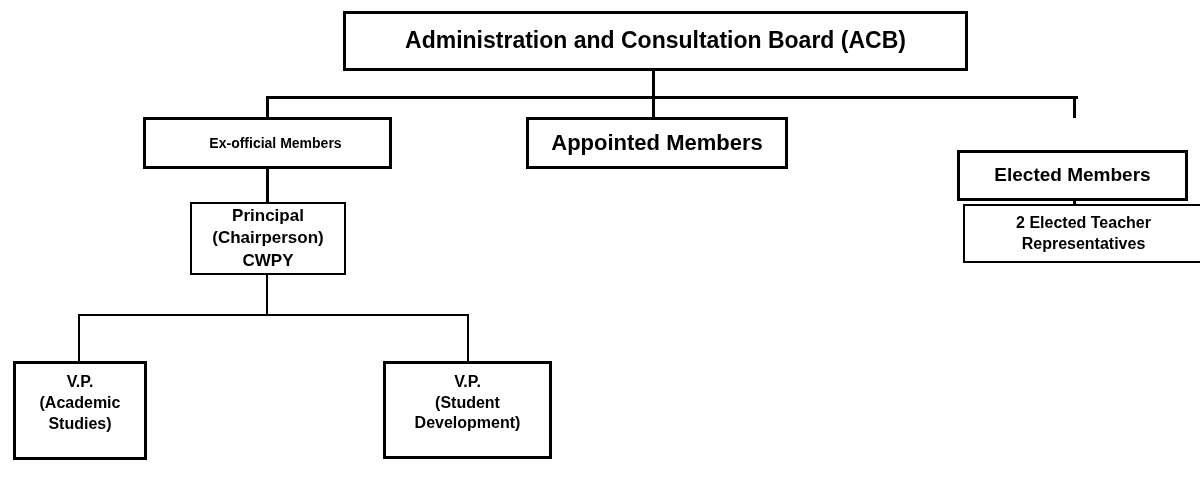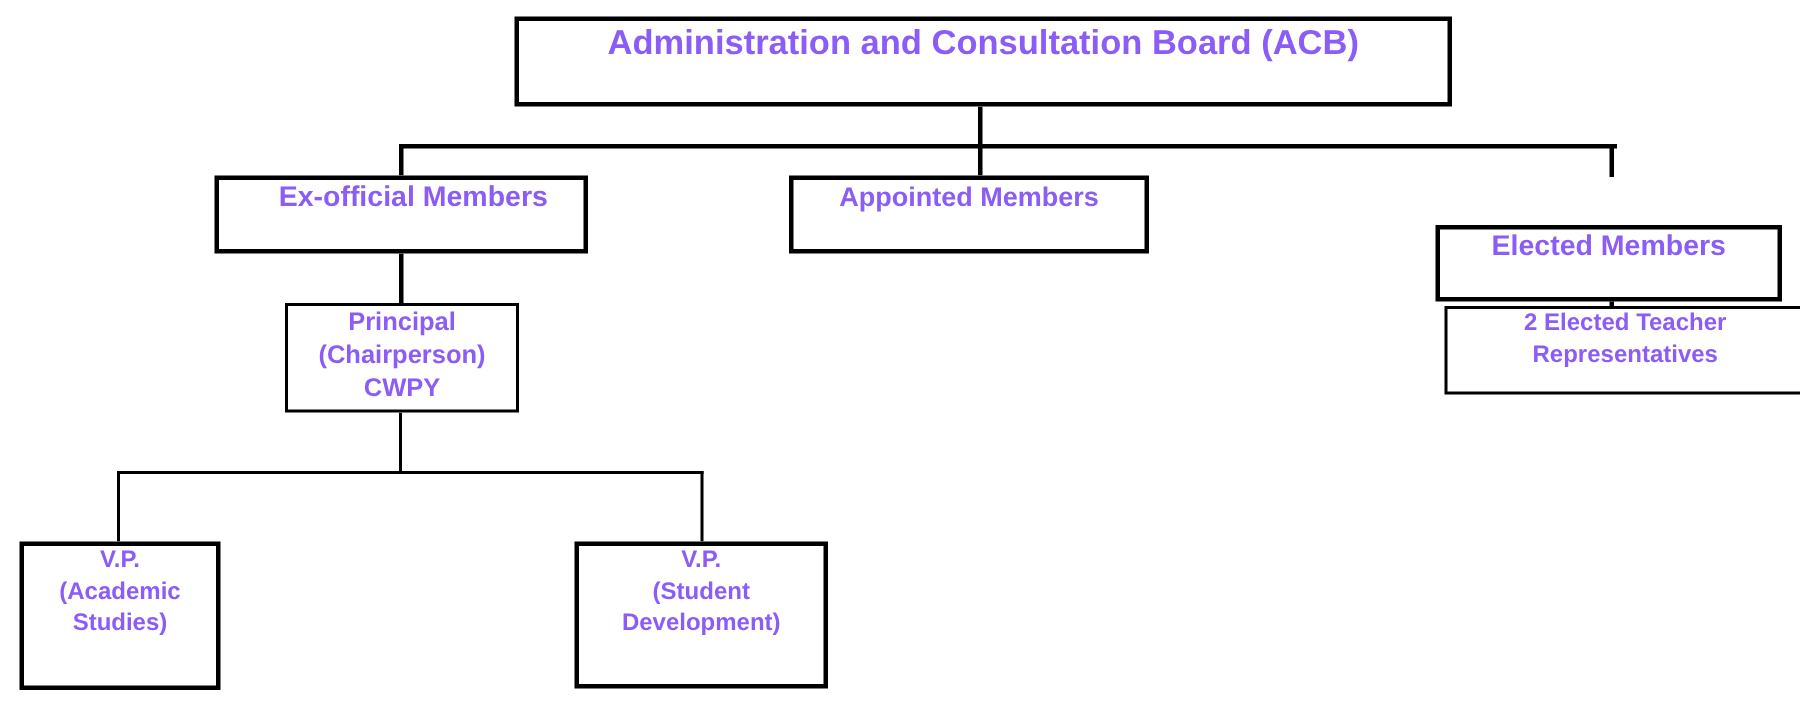--- a/index.html
+++ b/index.html
@@ -10,37 +10,38 @@
   .canvas {
     position: relative;
     width: 1200px;
     height: 480px;
     background: #ffffff;
     overflow: hidden;
   }
   .node {
     position: absolute;
     background: #ffffff;
-    color: #8b5cf6;
+    color: #000000;
     display: flex;
+    align-items: center;
     justify-content: center;
     text-align: center;
     font-weight: bold;
   }
   .node .label {
     white-space: pre-line;
     line-height: 1.3;
   }
   .border-thick { border: 3px solid #000000; }
   .border-thin  { border: 2px solid #000000; }
 
   
   #node-root        { left: 343px; top: 11px;  width: 625px; height: 60px; font-size: 23px; }
-  #node-ex-official { left: 143px; top: 117px; width: 249px; height: 52px; font-size: 19px; padding-left: 16px; }
-  #node-appointed   { left: 526px; top: 117px; width: 240px; height: 52px; font-size: 18px; }
+  #node-ex-official { left: 143px; top: 117px; width: 249px; height: 52px; font-size: 14px; padding-left: 16px; }
+  #node-appointed   { left: 526px; top: 117px; width: 262px; height: 52px; font-size: 22px; }
   #node-elected     { left: 957px; top: 118px; width: 231px; height: 51px; font-size: 19px; margin-top: 32px; }
   #node-principal   { left: 190px; top: 202px; width: 156px; height: 73px; font-size: 17px; }
   #node-teacher-reps{ left: 963px; top: 204px; width: 241px; height: 59px; font-size: 16px; }
   #node-vp-academic { left: 13px;  top: 361px; width: 134px; height: 99px; font-size: 16px; padding-bottom: 14px; }
   #node-vp-student  { left: 383px; top: 361px; width: 169px; height: 98px; font-size: 16px; padding-bottom: 14px; }
 
   
   .connector { position: absolute; background: #000000; }
   #line-root-trunk   { left: 652px;  top: 71px;  width: 3px;   height: 46px; }
   #line-hbar-top     { left: 266px;  top: 96px;  width: 812px; height: 3px; }

